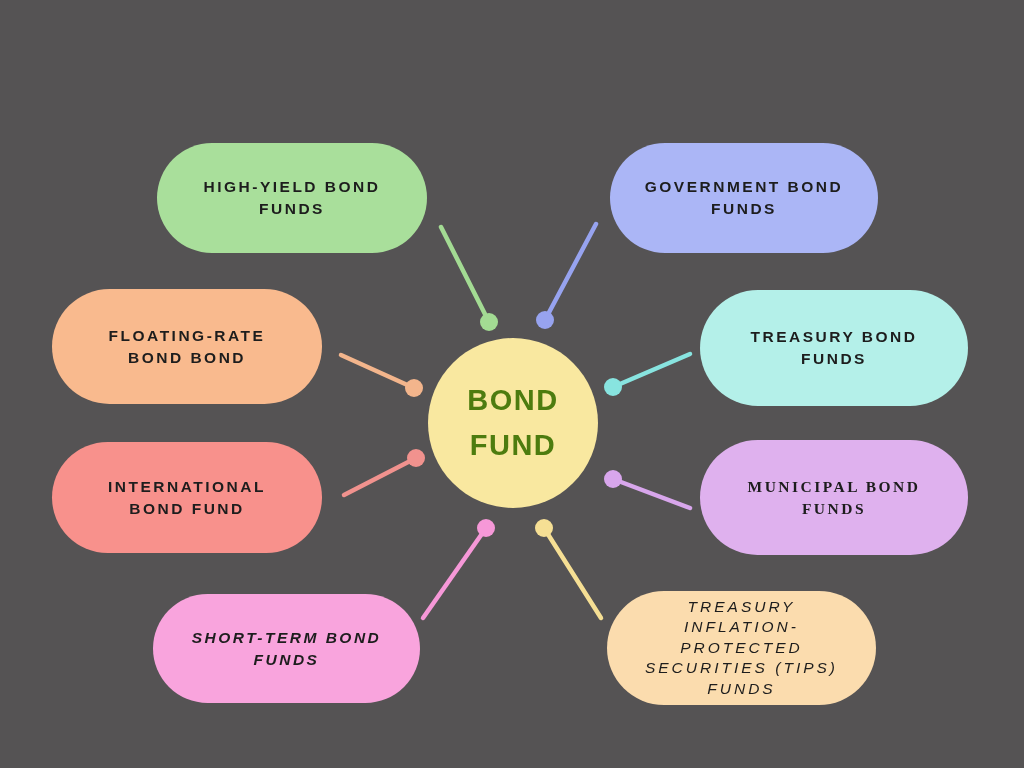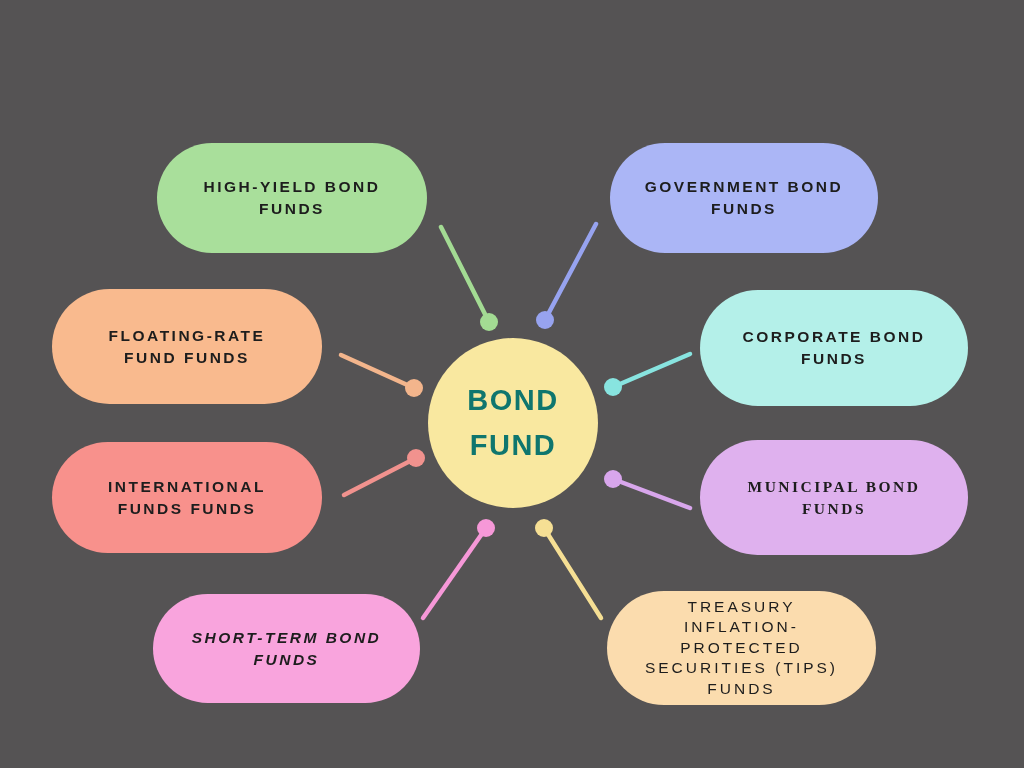--- a/index.html
+++ b/index.html
@@ -17,21 +17,21 @@
     position: absolute;
     border-radius: 60px;
     display: flex; align-items: center; justify-content: center;
     text-align: center;
   }
   .node-label {
     white-space: pre-line;
     font-size: 15.5px; font-weight: bold; letter-spacing: 2.5px;
     line-height: 1.4; color: #1d1d1d;
   }
-  .node-label.light { font-weight: normal; letter-spacing: 3px; line-height: 1.32; }
+  .node-label.light { font-weight: normal; letter-spacing: 3px; line-height: 1.32; font-style: italic; }
   .center-node {
     position: absolute; left: 428px; top: 338px;
     width: 170px; height: 170px; border-radius: 50%;
     display: flex; align-items: center; justify-content: center;
     text-align: center;
   }
   .center-label {
     white-space: pre-line;
     font-size: 29px; font-weight: bold; letter-spacing: 1.5px;
     line-height: 1.55;
@@ -83,31 +83,31 @@
 FUNDS</span>
   </div>
 
   <div class="node n-government" style="background: rgb(171, 182, 246);">
     <span class="node-label">GOVERNMENT BOND
 FUNDS</span>
   </div>
 
   <div class="node n-floating" style="background: rgb(249, 186, 142);">
     <span class="node-label">FLOATING-RATE
-FUND FUNDS</span>
+BOND BOND</span>
   </div>
 
   <div class="node n-corporate" style="background: rgb(180, 240, 233);">
-    <span class="node-label">CORPORATE BOND
+    <span class="node-label">TREASURY BOND
 FUNDS</span>
   </div>
 
   <div class="node n-international" style="background: rgb(248, 145, 140);">
     <span class="node-label">INTERNATIONAL
-FUNDS FUNDS</span>
+BOND FUND</span>
   </div>
 
   <div class="node n-municipal" style="background: rgb(223, 177, 238);">
     <span class="node-label">MUNICIPAL BOND
 FUNDS</span>
   </div>
 
   <div class="node n-short-term" style="background: rgb(249, 164, 221);">
     <span class="node-label">SHORT-TERM BOND
 FUNDS</span>
@@ -115,17 +115,17 @@
 
   <div class="node n-tips" style="background: rgb(251, 220, 174);">
     <span class="node-label light">TREASURY
 INFLATION-
 PROTECTED
 SECURITIES (TIPS)
 FUNDS</span>
   </div>
 
   <div class="center-node" style="background: rgb(249, 232, 160);">
-    <span class="center-label" style="color: #0f766e;">BOND
+    <span class="center-label" style="color: #4d7c0f;">BOND
 FUND</span>
   </div>
 
 </div>
 
 </body></html>

